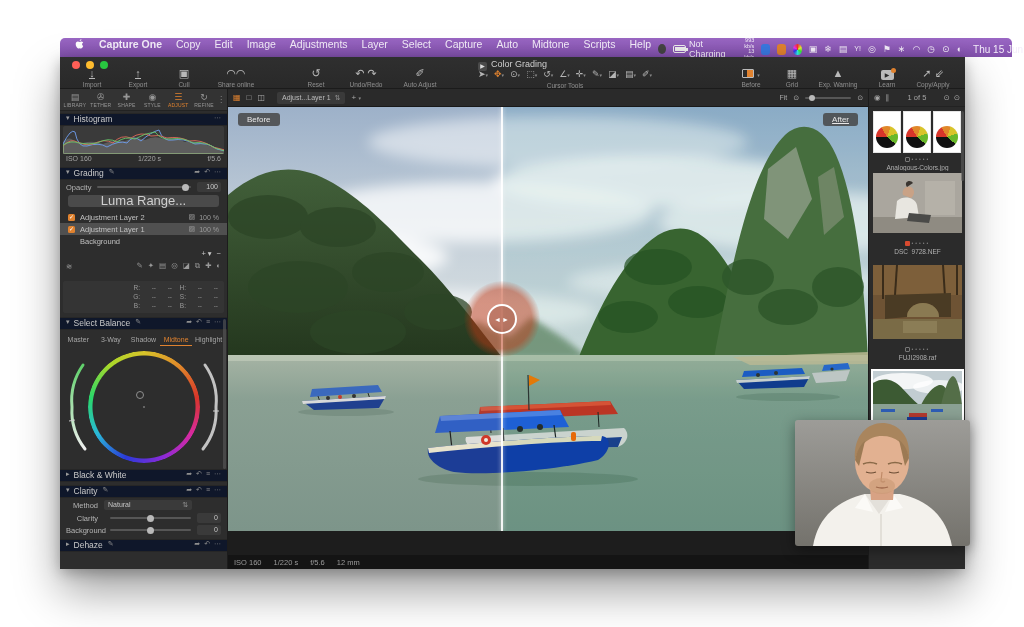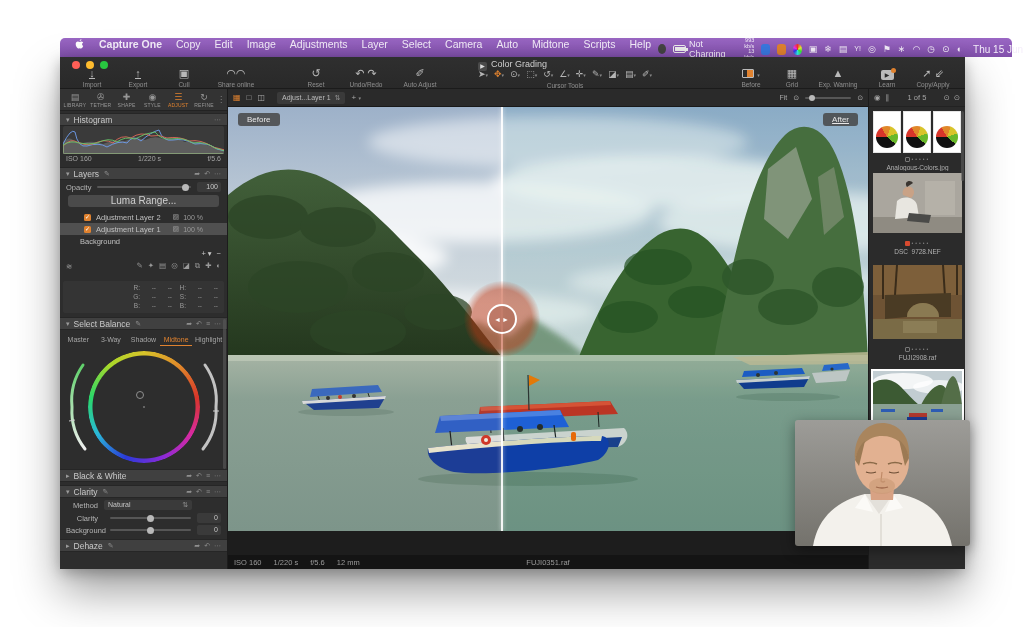--- a/index.html
+++ b/index.html
@@ -57,36 +57,36 @@
   .browser { width:97px; background:#2b2b2b; position:relative; border-left:1px solid #1c1c1c; }
 
   
   .tool-tabs { position:absolute; top:0; left:0; right:0; height:22px; display:flex; align-items:center; background:#333; border-bottom:1px solid #222; padding:0 2px; }
   .ttab { flex:1; text-align:center; color:#979797; }
   .ttab .g { font-size:9px; line-height:10px; }
   .ttab .l { font-size:5px; letter-spacing:.2px; }
   .ttab.active { color:#e0822f; }
   .ttab-more { width:8px; color:#888; font-size:8px; }
 
-  .sec-h { position:absolute; left:0; right:0; height:13px; display:flex; align-items:center; color:#c9c9c9; font-size:8.5px; padding:0 6px; background:#404040; border-top:1px solid #262626; border-bottom:1px solid #262626; }
+  .sec-h { position:absolute; left:0; right:0; height:13px; display:flex; align-items:flex-start; color:#c9c9c9; font-size:8.5px; padding:0 6px; background:#0f172a; border-top:1px solid #262626; border-bottom:1px solid #262626; }
   .sec-h .chev { color:#9a9a9a; font-size:7px; margin-right:4px; }
   .sec-h .edit { color:#8f8f8f; font-size:7px; margin-left:5px; }
   .sec-h .hicons { margin-left:auto; display:flex; gap:4px; color:#8f8f8f; font-size:7px; }
 
   
   .hist-canvas { position:absolute; left:3px; right:3px; top:37px; height:28px; background:#3a3a3a; border-radius:2px; overflow:hidden; }
   .hist-foot { position:absolute; left:6px; right:6px; top:66px; height:9px; display:flex; justify-content:space-between; color:#a5a5a5; font-size:7px; }
 
   
   .row-line { position:absolute; left:6px; right:6px; display:flex; align-items:center; color:#b5b5b5; font-size:7.5px; }
   .track { position:relative; height:2px; background:#565656; border-radius:1px; flex:1; margin:0 6px; }
   .knob { position:absolute; top:-2.5px; width:7px; height:7px; border-radius:50%; background:#b9b9b9; }
   .valbox { width:24px; height:10px; background:#3a3a3a; border-radius:2px; color:#c9c9c9; font-size:7px; text-align:right; padding:1px 3px; }
-  .luma-btn { position:absolute; left:8px; right:8px; top:106px; height:12px; background:#4a4a4a; border-radius:3px; color:#cfcfcf; font-size:10px; text-align:center; line-height:12px; }
-  .layer-row { position:absolute; left:0; right:0; height:12px; display:flex; align-items:center; padding:0 24px; color:#c0c0c0; font-size:7.5px; }
+  .luma-btn { position:absolute; left:8px; right:8px; top:106px; height:12px; background:#4a4a4a; border-radius:3px; color:#cfcfcf; font-size:13px; text-align:center; line-height:12px; }
+  .layer-row { position:absolute; left:0; right:0; height:12px; display:flex; align-items:center; padding:0 8px; color:#c0c0c0; font-size:7.5px; }
   .layer-row.selected { background:#505050; }
   .chk { width:7px; height:7px; background:#e0822f; border-radius:1.5px; color:#fff; font-size:6px; line-height:7px; text-align:center; margin-right:5px; }
   .layer-right { margin-left:auto; display:flex; gap:4px; align-items:center; color:#9a9a9a; font-size:7px; }
   .lyr-tools { position:absolute; left:6px; right:6px; display:flex; align-items:center; color:#9a9a9a; font-size:7.5px; }
   .lyr-tools .sp { margin-left:auto; display:flex; gap:5px; }
 
   
   .readout { position:absolute; left:3px; right:3px; top:192px; height:32px; background:#343434; border-radius:2px; display:flex; align-items:center; justify-content:flex-end; padding-right:6px; }
   .ro-grid { display:grid; grid-template-columns:10px 14px 14px 12px 14px 14px; grid-auto-rows:9px; color:#9a9a9a; font-size:6.5px; text-align:right; column-gap:2px; }
 
@@ -166,21 +166,21 @@
           <path fill="#fff" d="M7.1 6.4c0-1.3 1.1-1.9 1.1-1.9S7.6 3.6 6.4 3.6c-.9 0-1.4.4-1.8.4-.4 0-1-.4-1.7-.4C1.6 3.6.7 4.7.7 6.3c0 2 1.5 4.2 2.5 4.2.5 0 .8-.3 1.4-.3.6 0 .8.3 1.4.3.9 0 1.9-1.7 2.2-2.6-1-.4-1.1-1.5-1.1-1.5zM5.9 2.6c.5-.6.5-1.4.5-1.4s-.8.1-1.3.7c-.5.5-.5 1.3-.5 1.3s.8 0 1.3-.6z"></path>
         </svg>
     </span>
     <span class="mi app-name">Capture One</span>
     <span class="mi">Copy</span>
     <span class="mi">Edit</span>
     <span class="mi">Image</span>
     <span class="mi">Adjustments</span>
     <span class="mi">Layer</span>
     <span class="mi">Select</span>
-    <span class="mi">Camera</span>
+    <span class="mi">Capture</span>
     <span class="mi">Auto</span>
     <span class="mi">Midtone</span>
     <span class="mi">Scripts</span>
     <span class="mi">Help</span>
 
     <span class="mb-right">
       <span class="sbicon" style="color:#2a2a2a;background:#444;border-radius:50%;width:10px;height:10px;display:inline-block;"></span>
       <span class="batt">
         <span class="batt-shape"></span>
         <span>Not Charging</span>
@@ -339,21 +339,21 @@
           </svg>
         </div>
         <div class="hist-foot">
           <span>ISO 160</span>
           <span>1/220 s</span>
           <span>f/5.6</span>
         </div>
 
         <div class="sec-h" style="top:78px">
           <span class="chev">▾</span>
-            <span>Layers</span>
+            <span>Grading</span>
             <span class="edit">✎</span>
           <span class="hicons">
             <span>➦</span>
             <span>↶</span>
             <span>⋯</span>
           </span>
         </div>
         <div class="row-line" style="top:93px">
           <span>Opacity</span>
           <span class="track">
@@ -671,21 +671,20 @@
           <div class="badge after">After</div>
         </div>
 
         <div class="v-info">
           <span class="grp">
             <span>ISO 160</span>
             <span>1/220 s</span>
             <span>f/5.6</span>
             <span>12 mm</span>
           </span>
-          <span class="fname">FUJI0351.raf</span>
         </div>
       </div>
 
       <div class="browser">
         <div class="b-head">
           <span class="lft">
             <span>◉</span>
             <span>∥</span>
           </span>
           <span class="cnt">1 of 5</span>

